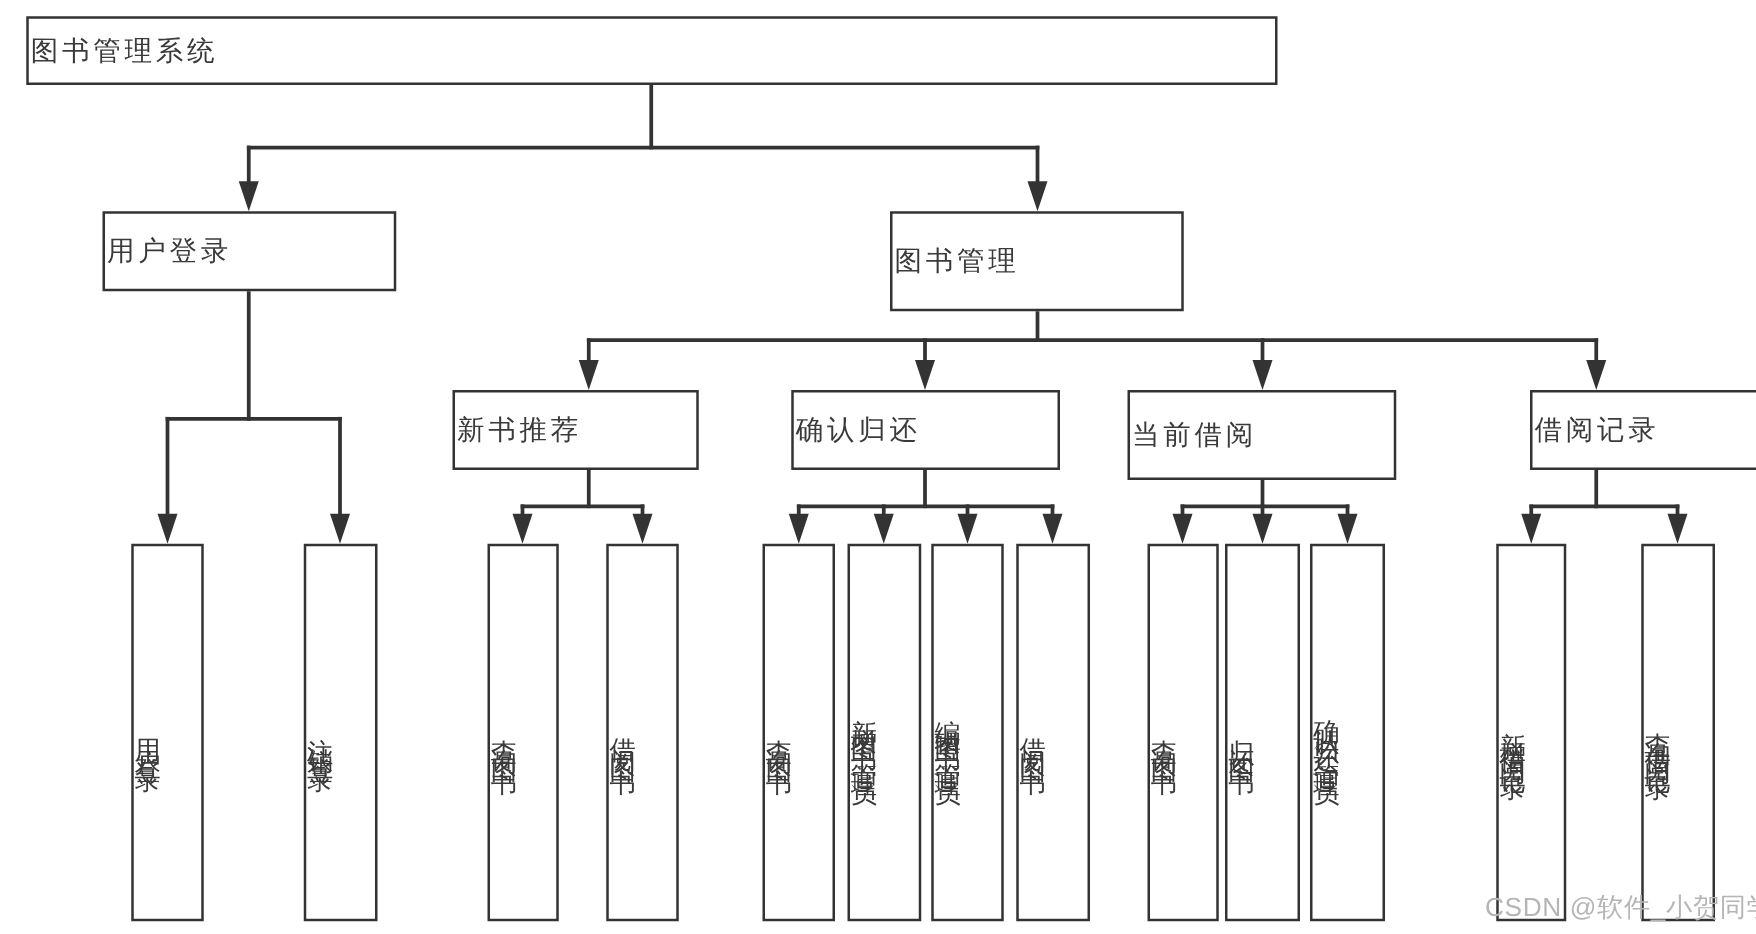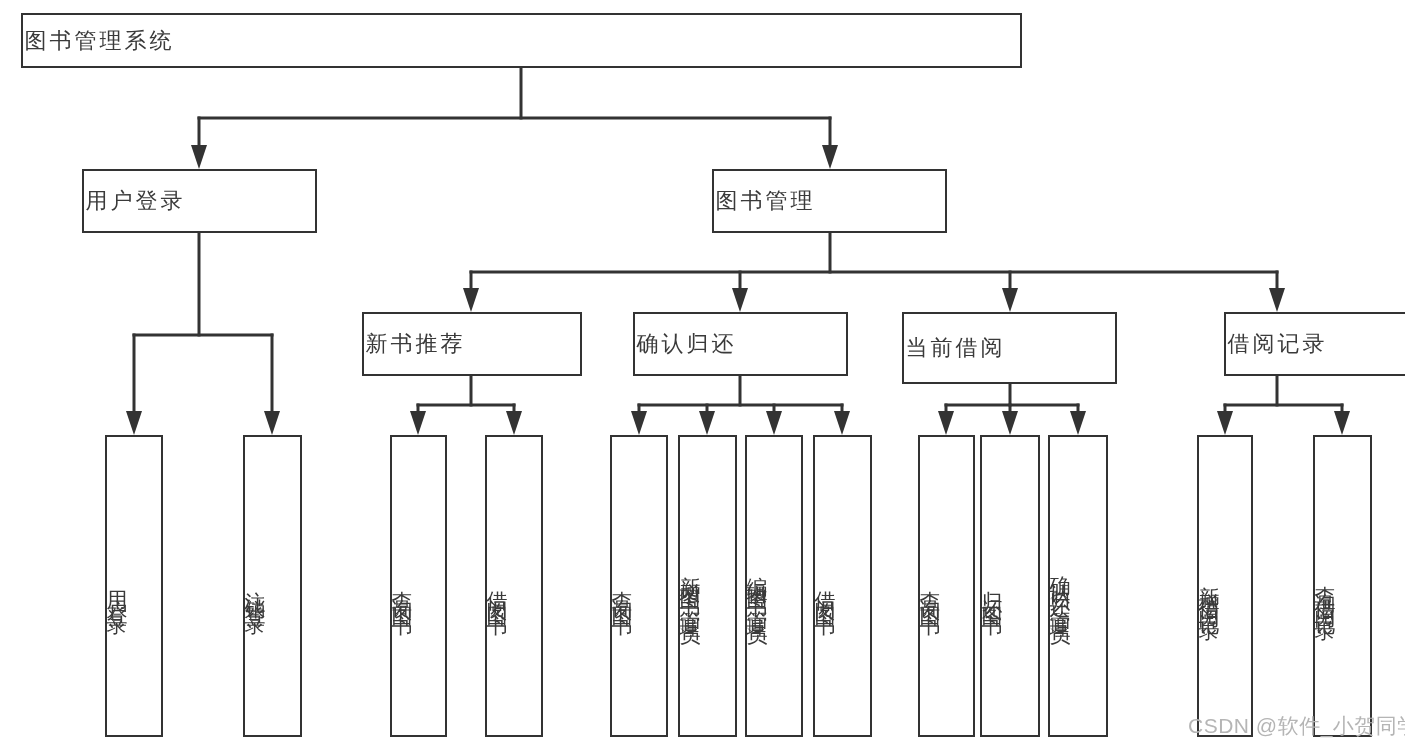--- a/index.html
+++ b/index.html
@@ -112,25 +112,25 @@
       <polygon points="1342,435 1334,411 1350,411" fill="#333333"></polygon>
     </svg>
 
   <div class="node hbox" style="left:21px;top:13px;width:1001px;height:55px">
     <span>图书管理系统</span>
   </div>
 
   <div class="node hbox" style="left:82px;top:169px;width:235px;height:64px">
     <span>用户登录</span>
   </div>
-  <div class="node hbox" style="left:712px;top:169px;width:235px;height:64px">
+  <div class="node hbox" style="left:712px;top:169px;width:235px;height:80px">
     <span>图书管理</span>
   </div>
 
-  <div class="node hbox" style="left:362px;top:312px;width:220px;height:64px">
+  <div class="node hbox" style="left:362px;top:312px;width:197px;height:64px">
     <span>新书推荐</span>
   </div>
   <div class="node hbox" style="left:633px;top:312px;width:215px;height:64px">
     <span>确认归还</span>
   </div>
   <div class="node hbox" style="left:902px;top:312px;width:215px;height:72px">
     <span>当前借阅</span>
   </div>
   <div class="node hbox" style="left:1224px;top:312px;width:211px;height:64px">
     <span>借阅记录</span>

